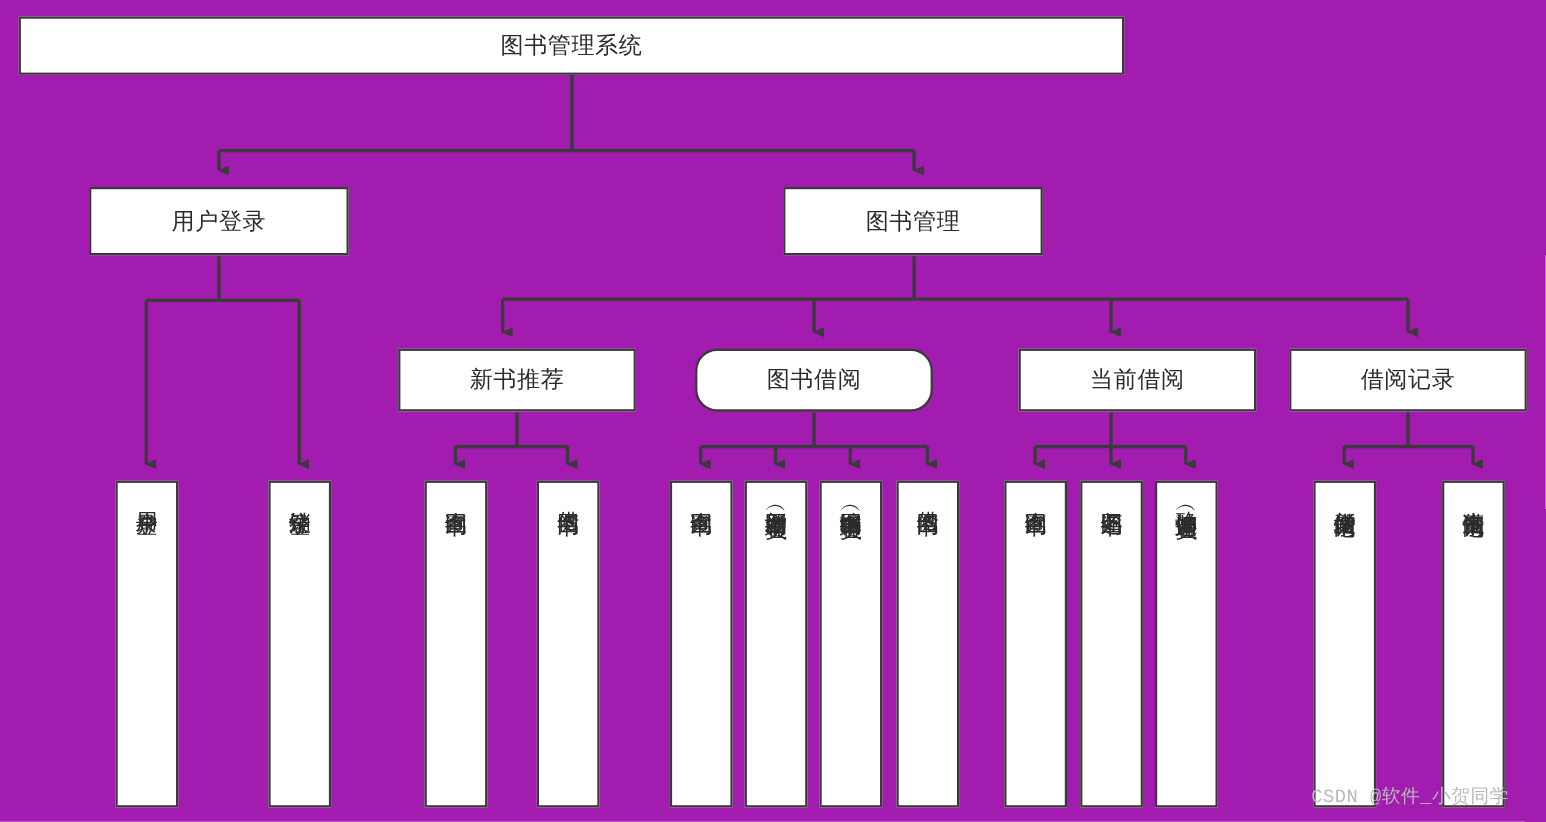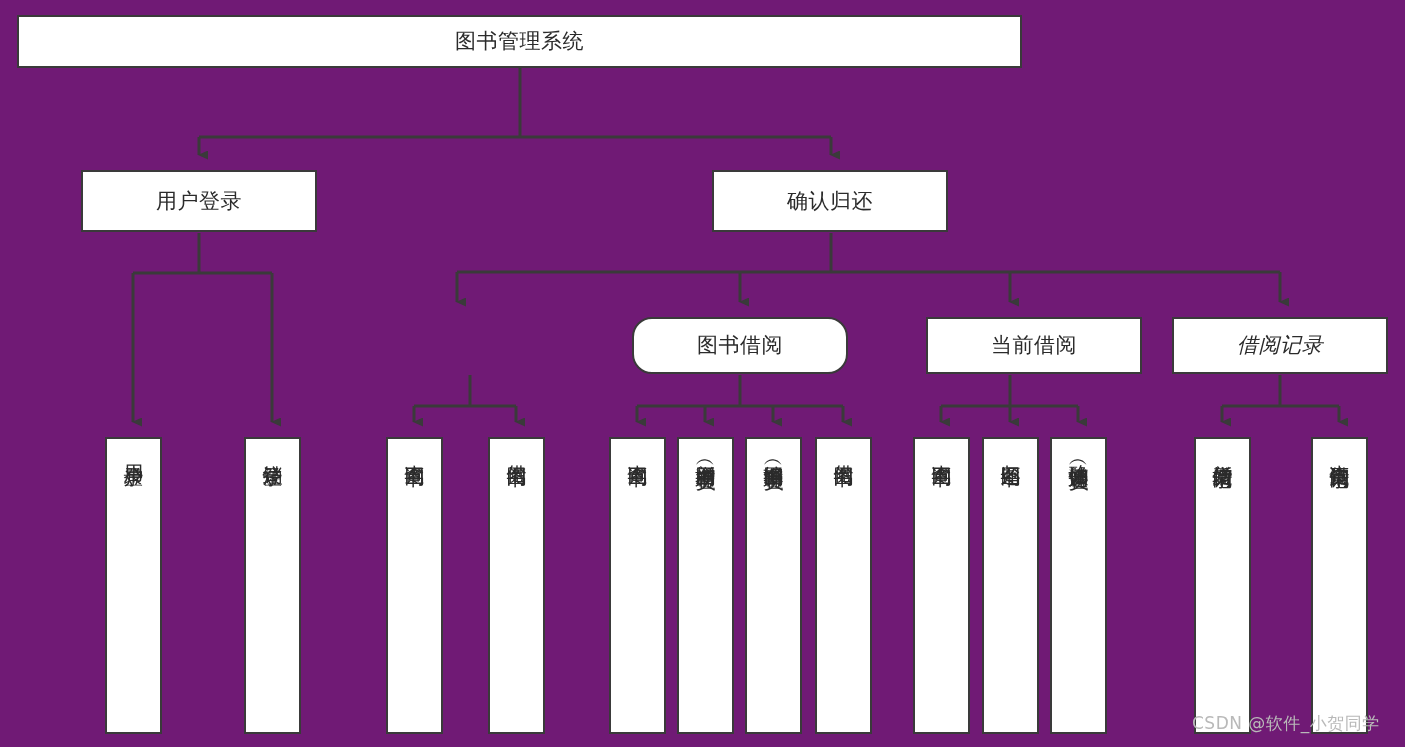--- a/index.html
+++ b/index.html
@@ -10,21 +10,21 @@
   body {
     width: 1405px;
     height: 747px;
     overflow: hidden;
     font-family: "DejaVu Sans", "Liberation Sans", sans-serif;
   }
   #diagram-root {
     position: relative;
     width: 1405px;
     height: 747px;
-    background: #701a75;
+    background: #a21caf;
   }
   svg.connectors {
     position: absolute;
     left: 0;
     top: 0;
     width: 1405px;
     height: 747px;
     pointer-events: none;
   }
   .node {
@@ -58,20 +58,21 @@
     padding-top: 10px;
   }
   .watermark {
     position: absolute;
     left: 1192px;
     top: 712px;
     font-size: 17px;
     color: #b9b9b9;
     white-space: nowrap;
     letter-spacing: 0.5px;
+    font-family: Liberation Mono, monospace;
   }
 </style>
 </head>
 <body>
 
 <div id="diagram-root">
 
   <svg class="connectors" viewBox="0 0 1405 747" xmlns="http://www.w3.org/2000/svg">
     <defs>
       <marker id="arrowhead" markerWidth="9" markerHeight="10" refX="4.5" refY="9" orient="auto" markerUnits="userSpaceOnUse">
@@ -123,30 +124,33 @@
   </svg>
 
   <div class="node root" style="left:17px; top:15px; width:1005px; height:53px;">
     <span class="node-label">图书管理系统</span>
   </div>
 
   <div class="node" style="left:81px; top:170px; width:236px; height:62px;">
     <span class="node-label">用户登录</span>
   </div>
   <div class="node" style="left:712px; top:170px; width:236px; height:62px;">
-    <span class="node-label">确认归还</span>
+    <span class="node-label">图书管理</span>
   </div>
 
+  <div class="node" style="left:362px; top:317px; width:216px; height:57px;">
+    <span class="node-label">新书推荐</span>
+  </div>
   <div class="node" style="left:632px; top:317px; width:216px; height:57px;border-radius:20px;">
     <span class="node-label">图书借阅</span>
   </div>
   <div class="node" style="left:926px; top:317px; width:216px; height:57px;">
     <span class="node-label">当前借阅</span>
   </div>
-  <div class="node" style="left:1172px; top:317px; width:216px; height:57px;font-style:italic;">
+  <div class="node" style="left:1172px; top:317px; width:216px; height:57px;">
     <span class="node-label">借阅记录</span>
   </div>
 
   <div class="node leaf" style="left:105px; top:437px; width:57px; height:297px;">
     <span class="node-label">用户登录</span>
   </div>
   <div class="node leaf" style="left:244px; top:437px; width:57px; height:297px;">
     <span class="node-label">注销登录</span>
   </div>
 

